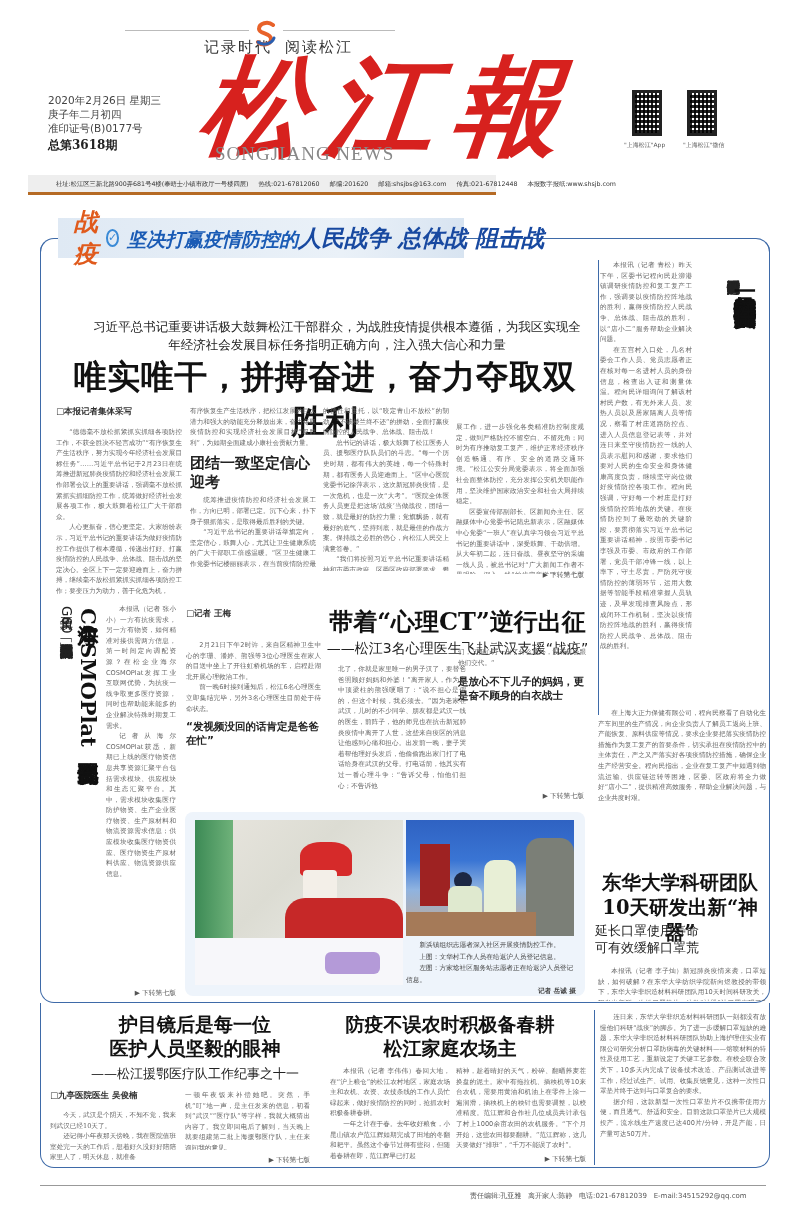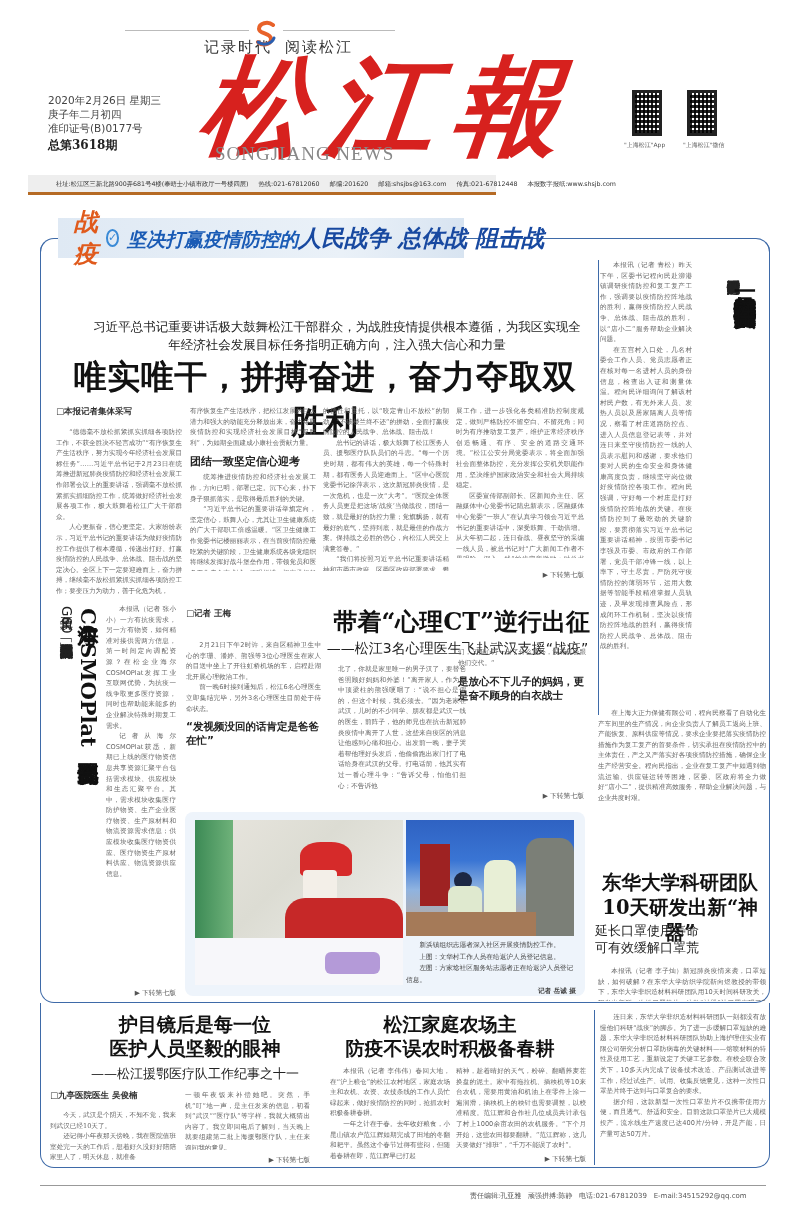--- a/index.html
+++ b/index.html
@@ -44,21 +44,21 @@
   .lead-sub { left: 92px; top: 318px; width: 490px; font-size: 12.5px; color: #222; line-height: 18px; text-align: center; }
   .lead-title { left: 60px; top: 355px; width: 530px; font-weight: bold; font-size: 33px; color: #111; text-align: center; letter-spacing: 0.5px; }
 
   .right-col-text { left: 600px; top: 260px; width: 92px; }
   .right-vt1 { left: 726px; top: 270px; font-size: 13.5px; color: #222; height: 300px; line-height: 16px; }
   .right-vt2 { left: 693px; top: 280px; font-family: "DejaVu Serif", serif; font-weight: bold; font-size: 22px; color: #111; height: 420px; line-height: 30px; }
 
   .haier-vt1 { left: 58px; top: 606px; font-size: 13.5px; color: #222; height: 350px; }
   .haier-vt2 { left: 76px; top: 608px; font-family: "DejaVu Serif", serif; font-weight: bold; font-size: 21px; color: #111; height: 370px; line-height: 24px; }
 
-  .ct-title { left: 325px; top: 606px; width: 265px; text-align: right; font-family: "DejaVu Serif", serif; font-weight: bold; font-size: 24px; color: #111; }
+  .ct-title { left: 325px; top: 606px; width: 265px; text-align: center; font-family: "DejaVu Serif", serif; font-weight: bold; font-size: 24px; color: #111; }
   .ct-sub { left: 325px; top: 640px; width: 265px; text-align: center; font-size: 14px; color: #222; }
 
   .photo-box { left: 185px; top: 812px; width: 400px; height: 184px; background: #eef4fb; border-radius: 8px; }
   .photo-left { left: 195px; top: 820px; width: 208px; height: 165px; background: linear-gradient(135deg, #e9e6df 0%, #dcdcd3 40%, #f2f2ef 100%); overflow: hidden; }
   .photo-right { left: 406px; top: 820px; width: 168px; height: 116px; background: linear-gradient(180deg, #2f62c2 0%, #3a75d4 35%, #8fb3e0 60%, #c8a88a 100%); overflow: hidden; }
   .caption { left: 406px; top: 940px; width: 170px; font-size: 6.7px; color: #444; line-height: 11.5px; }
 
   .dh-title1 { left: 595px; top: 870px; width: 170px; text-align: center; font-family: "DejaVu Serif", serif; font-weight: bold; font-size: 19.5px; color: #111; line-height: 25px; }
   .dh-sub { left: 595px; top: 922px; width: 170px; text-align: left; font-size: 13px; color: #222; line-height: 17px; }
 
@@ -124,34 +124,34 @@
   <div class="byline">□本报记者集体采写</div>
   <div class="body-txt" style="margin-top:9px;">
       <p>“德德毫不放松抓紧抓实抓细各项防控工作，不获全胜决不轻言成功”“有序恢复生产生活秩序，努力实现今年经济社会发展目标任务”……习近平总书记于2月23日在统筹推进新冠肺炎疫情防控和经济社会发展工作部署会议上的重要讲话，强调毫不放松抓紧抓实抓细防控工作，统筹做好经济社会发展各项工作，极大鼓舞着松江广大干部群众。</p>
       <p>人心更振奋，信心更坚定。大家纷纷表示，习近平总书记的重要讲话为做好疫情防控工作提供了根本遵循，传递出打好、打赢疫情防控的人民战争、总体战、阻击战的坚定决心。全区上下一定要迎难而上，奋力拼搏，继续毫不放松抓紧抓实抓细各项防控工作；要变压力为动力，善于化危为机，</p>
     </div>
 </div>
 <div class="abs" style="left:190px;top:406px;width:126px;height:165px;overflow:hidden;">
   <div class="body-txt">
       <p style="text-indent:0">有序恢复生产生活秩序，把松江发展的巨大潜力和强大的动能充分释放出来，奋力夺取疫情防控和实现经济社会发展目标“双胜利”，为如期全面建成小康社会贡献力量。</p>
     </div>
-  <div style="font-weight:bold;font-size:11px;color:#222;margin:6px 0 3px;">团结一致坚定信心迎考</div>
+  <div style="font-weight:bold;font-size:15px;color:#222;margin:6px 0 3px;">团结一致坚定信心迎考</div>
   <div class="body-txt">
       <p>统筹推进疫情防控和经济社会发展工作，方向已明，部署已定。沉下心来，扑下身子狠抓落实，是取得最后胜利的关键。</p>
       <p>“习近平总书记的重要讲话举旗定向，坚定信心，鼓舞人心，尤其让卫生健康系统的广大干部职工倍感温暖。”区卫生健康工作党委书记楼丽丽表示，在当前疫情防控最吃紧的关键阶段，卫生健康系统各级党组织将继续发挥好战斗堡垒作用，带领党员和医务工作者众志成城，顽强拼搏，切实承担起老百姓</p>
     </div>
 </div>
 <div class="abs" style="left:323px;top:406px;width:126px;height:165px;overflow:hidden;">
   <div class="body-txt">
       <p style="text-indent:0">的信任和重托，以“咬定青山不放松”的韧劲，“不破楼兰终不还”的拼劲，全面打赢疫情防控的人民战争、总体战、阻击战！</p>
       <p>总书记的讲话，极大鼓舞了松江医务人员、援鄂医疗队队员们的斗志。“每一个历史时期，都有伟大的英雄，每一个特殊时期，都有医务人员迎难而上。”区中心医院党委书记徐萍表示，这次新冠肺炎疫情，是一次危机，也是一次“大考”。“医院全体医务人员更是把这场‘战疫’当做战役，团结一致，就是最好的防控力量；党旗飘扬，就有最好的底气，坚持到底，就是最佳的作战方案。保持战之必胜的信心，向松江人民交上满意答卷。”</p>
       <p>“我们将按照习近平总书记重要讲话精神和市委市政府、区委区政府部署要求，攀丽做好疫情防控和经济社会发</p>
     </div>
 </div>
-<div class="abs" style="left:456px;top:406px;width:128px;height:152px;overflow:hidden;">
+<div class="abs" style="left:456px;top:422px;width:128px;height:152px;overflow:hidden;">
   <div class="body-txt">
       <p style="text-indent:0">展工作，进一步强化各类精准防控制度规定，做到严格防控不留空白、不留死角；同时为有序推动复工复产，维护正常经济秩序创造畅通、有序、安全的道路交通环境。”松江公安分局党委表示，将全面加强社会面整体防控，充分发挥公安机关职能作用，坚决维护国家政治安全和社会大局持续稳定。</p>
       <p>区委宣传部副部长、区新闻办主任、区融媒体中心党委书记陆忠新表示，区融媒体中心党委“一班人”在认真学习领会习近平总书记的重要讲话中，深受鼓舞、干劲倍增。从大年初二起，连日奋战、昼夜坚守的采编一线人员，被总书记对“广大新闻工作者不畏艰险、深入一线”的肯定所激励；对总书记把“抓紧新闻舆论工作有效性”作为当前加强疫情防控重点工作之一来强调而振奋。</p>
     </div>
 </div>
 <div class="abs cont" style="left:500px;top:570px;width:84px;">▶ 下转第七版</div>
 
 <div class="abs" style="left:598px;top:260px;width:1px;height:455px;background:#3e6aa8;"></div>
 <div class="abs right-col-text" style="height:440px;overflow:hidden;">
   <div class="body-txt">
@@ -258,37 +258,37 @@
     </div>
 </div>
 <div class="abs" style="left:185px;top:1090px;width:125px;height:60px;overflow:hidden;">
   <div class="body-txt serif-body">
       <p style="text-indent:0">一顿年夜饭来补偿她吧。突然，手机“叮”地一声，是主任发来的信息，初看到“武汉”“医疗队”等字样，我就大概猜出内容了。我立即回电后了解到，当天晚上就要组建第二批上海援鄂医疗队，主任来询问我的意见。</p>
     </div>
 </div>
 <div class="abs cont" style="left:230px;top:1155px;width:80px;">▶ 下转第七版</div>
 
 <div class="abs farm-title">
+  <div>防疫不误农时积极备春耕</div>
   <div>松江家庭农场主</div>
-  <div>防疫不误农时积极备春耕</div>
 </div>
 <div class="abs" style="left:330px;top:1066px;width:120px;height:96px;overflow:hidden;">
   <div class="body-txt">
       <p>本报讯（记者 李伟伟）春回大地，在“沪上粮仓”的松江农村地区，家庭农场主和农机、农资、农技条线的工作人员忙碌起来，做好疫情防控的同时，抢抓农时积极备耕春耕。</p>
       <p>一年之计在于春。去年收好粮食，小昆山镇农户范江辉如期完成了田地的冬翻和耙平。虽然这个春节过得有些闷，但随着春耕在即，范江辉早已打起</p>
     </div>
 </div>
 <div class="abs" style="left:456px;top:1066px;width:130px;height:88px;overflow:hidden;">
   <div class="body-txt">
       <p style="text-indent:0">精神，趁着晴好的天气，粉碎、翻晒荞麦茬换盘的泥土。家中有拖拉机、插秧机等10来台农机，需要用黄油和机油上在零件上涂一遍润滑，插秧机上的秧针也需要调整，以校准精度。范江辉和合作社几位成员共计承包了村上1000余亩农田的农机服务。“下个月开始，这些农田都要翻耕。”范江辉称，这几天要做好“排班”，“千万不能误了农时”。</p>
     </div>
 </div>
 <div class="abs cont" style="left:510px;top:1154px;width:76px;">▶ 下转第七版</div>
 
 <div class="abs" style="left:40px;top:1003px;width:730px;height:165px;border:1.5px solid #3e6aa8;border-top:none;border-radius:0 0 14px 14px;"></div>
 <div class="abs" style="left:40px;top:1185px;width:726px;height:1px;background:#999;"></div>
 
 <div class="abs footer">
   <span>责任编辑:孔亚雅</span>&nbsp;&nbsp;
-  <span>顽强拼搏:陈静</span>&nbsp;&nbsp;
+  <span>离开家人:陈静</span>&nbsp;&nbsp;
   <span>电话:021-67812039</span>&nbsp;&nbsp;
   <span>E-mail:34515292@qq.com</span>
 </div>
 
 </body></html>

